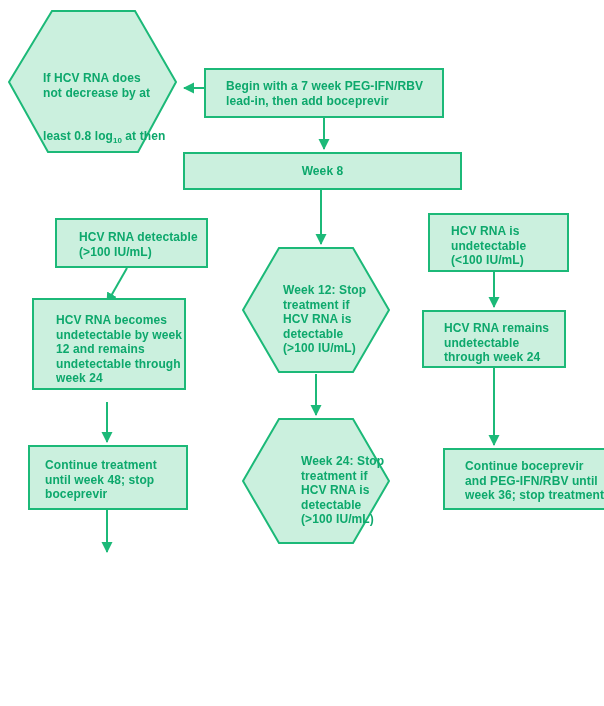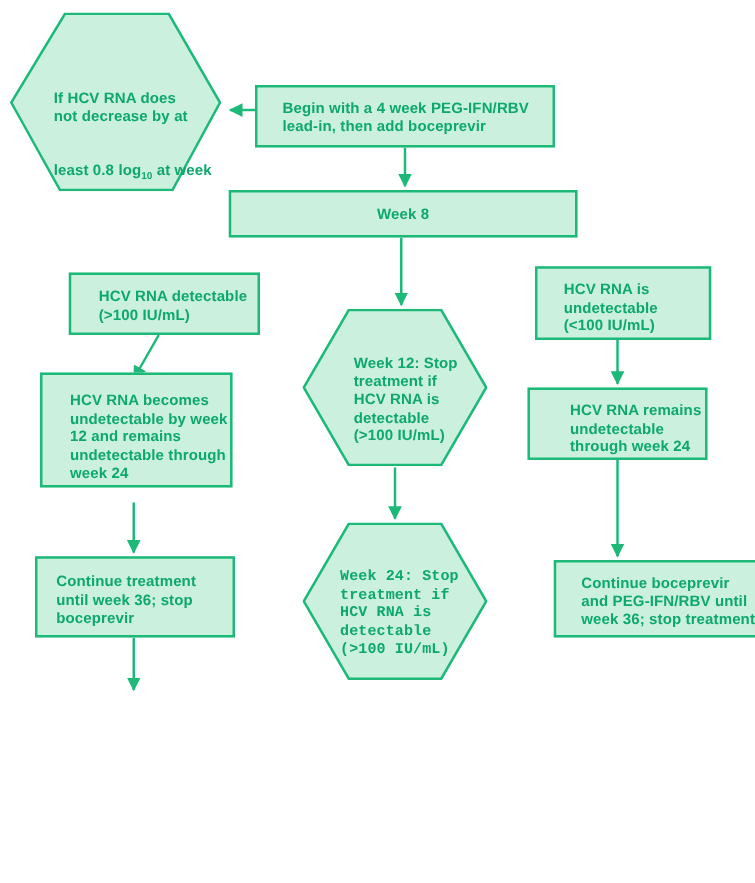--- a/index.html
+++ b/index.html
@@ -34,23 +34,23 @@
   .n-hex1 .hex-text{left:35px;top:32px;}
   .n-begin{left:204px;top:68px;width:240px;height:50px;padding:9px 8px 0 20px;}
   .n-week8{left:183px;top:152px;width:279px;height:38px;display:flex;align-items:center;justify-content:center;}
   .n-lbox1{left:55px;top:218px;width:153px;height:50px;padding:10px 14px 0 22px;}
   .n-lbox2{left:32px;top:298px;width:154px;height:92px;padding:13px 4px 0 22px;}
   .n-lbox3{left:28px;top:445px;width:160px;height:65px;padding:11px 6px 0 15px;}
   .n-lbox4{left:27px;top:555px;width:160px;height:142px;padding:11px 4px 0 23px;}
   .n-hex2{left:242px;top:247px;width:148px;height:90px;}
   .n-hex2 .hex-text{left:41px;top:36px;}
   .n-hex3{left:242px;top:418px;width:148px;height:126px;}
-  .n-hex3 .hex-text{left:30px;top:36px;font-family:Liberation Mono, monospace;}
+  .n-hex3 .hex-text{left:59px;top:36px;}
   .n-rbox1{left:428px;top:213px;width:141px;height:59px;padding:9px 4px 0 21px;}
-  .n-rbox2{left:422px;top:310px;width:144px;height:58px;padding:9px 4px 0 32px;}
+  .n-rbox2{left:422px;top:310px;width:144px;height:58px;padding:9px 4px 0 20px;}
   .n-rbox3{left:422px;top:448px;width:174px;height:62px;padding:9px 4px 0 20px;margin-left:21px;}
 </style>
 </head>
 <body>
 
 <div class="canvas">
 
   <svg class="connectors" width="604" height="706" viewBox="0 0 604 706">
     <defs>
       <marker id="ah" markerUnits="userSpaceOnUse" markerWidth="14" markerHeight="14" refX="10" refY="5.5" orient="auto">
@@ -68,26 +68,26 @@
     <line x1="494" y1="368" x2="494" y2="445" marker-end="url(#ah)"></line>
   </svg>
 
   <div class="hex n-hex1">
     <svg width="169" height="143" viewBox="0 0 169 143">
       <polygon points="44,1 127,1 168,72 130,142 40,142 1,72" fill="#cbf0de" stroke="#1cb978" stroke-width="2"></polygon>
     </svg>
     <div class="hex-text">
       <div>If HCV RNA does
 not decrease by at</div>
-      <div class="nowrap"><span>least 0.8 log</span><span class="subscript">10</span><span> at week</span></div>
+      <div class="nowrap"><span>least 0.8 log</span><span class="subscript">10</span><span> at then</span></div>
     </div>
   </div>
 
   <div class="box n-begin">
-    <div class="node-text">Begin with a 4 week PEG-IFN/RBV
+    <div class="node-text">Begin with a 7 week PEG-IFN/RBV
 lead-in, then add boceprevir</div>
   </div>
 
   <div class="box n-week8">
     <div class="node-text">Week 8</div>
   </div>
 
   <div class="box n-lbox1">
     <div class="node-text">HCV RNA detectable
 (&gt;100 IU/mL)</div>
@@ -96,21 +96,21 @@
   <div class="box n-lbox2">
     <div class="node-text">HCV RNA becomes
 undetectable by week
 12 and remains
 undetectable through
 week 24</div>
   </div>
 
   <div class="box n-lbox3">
     <div class="node-text">Continue treatment
-until week 36; stop
+until week 48; stop
 boceprevir</div>
   </div>
 
 
   <div class="hex n-hex2">
     <svg width="148" height="126" viewBox="0 0 148 126">
       <polygon points="37,1 111,1 147,63 111,125 37,125 1,63" fill="#cbf0de" stroke="#1cb978" stroke-width="2"></polygon>
     </svg>
     <div class="hex-text">Week 12: Stop
 treatment if

